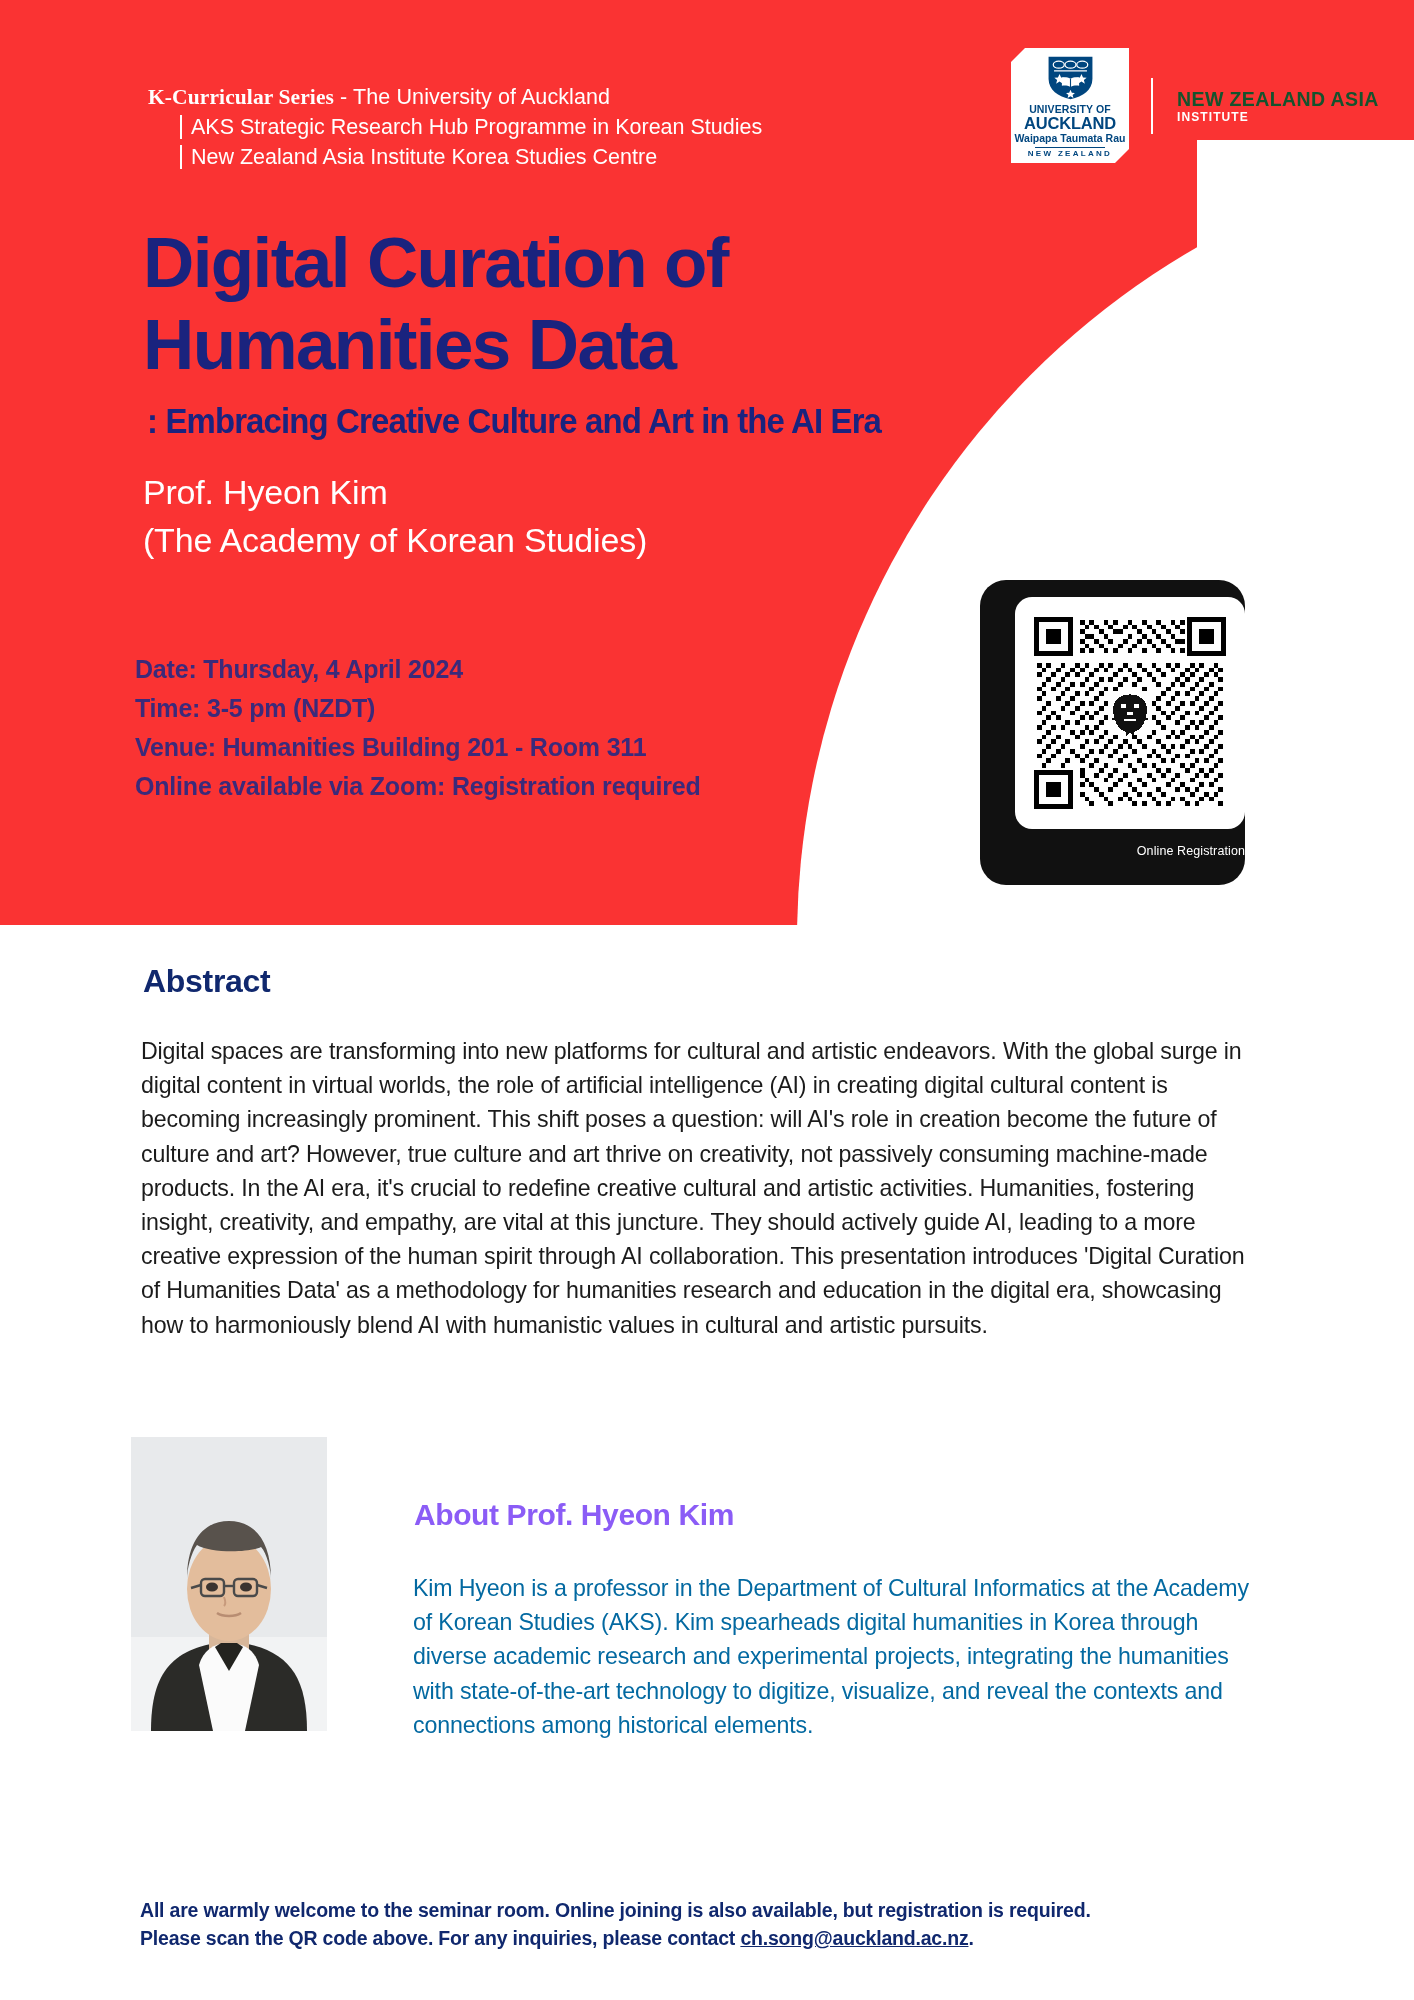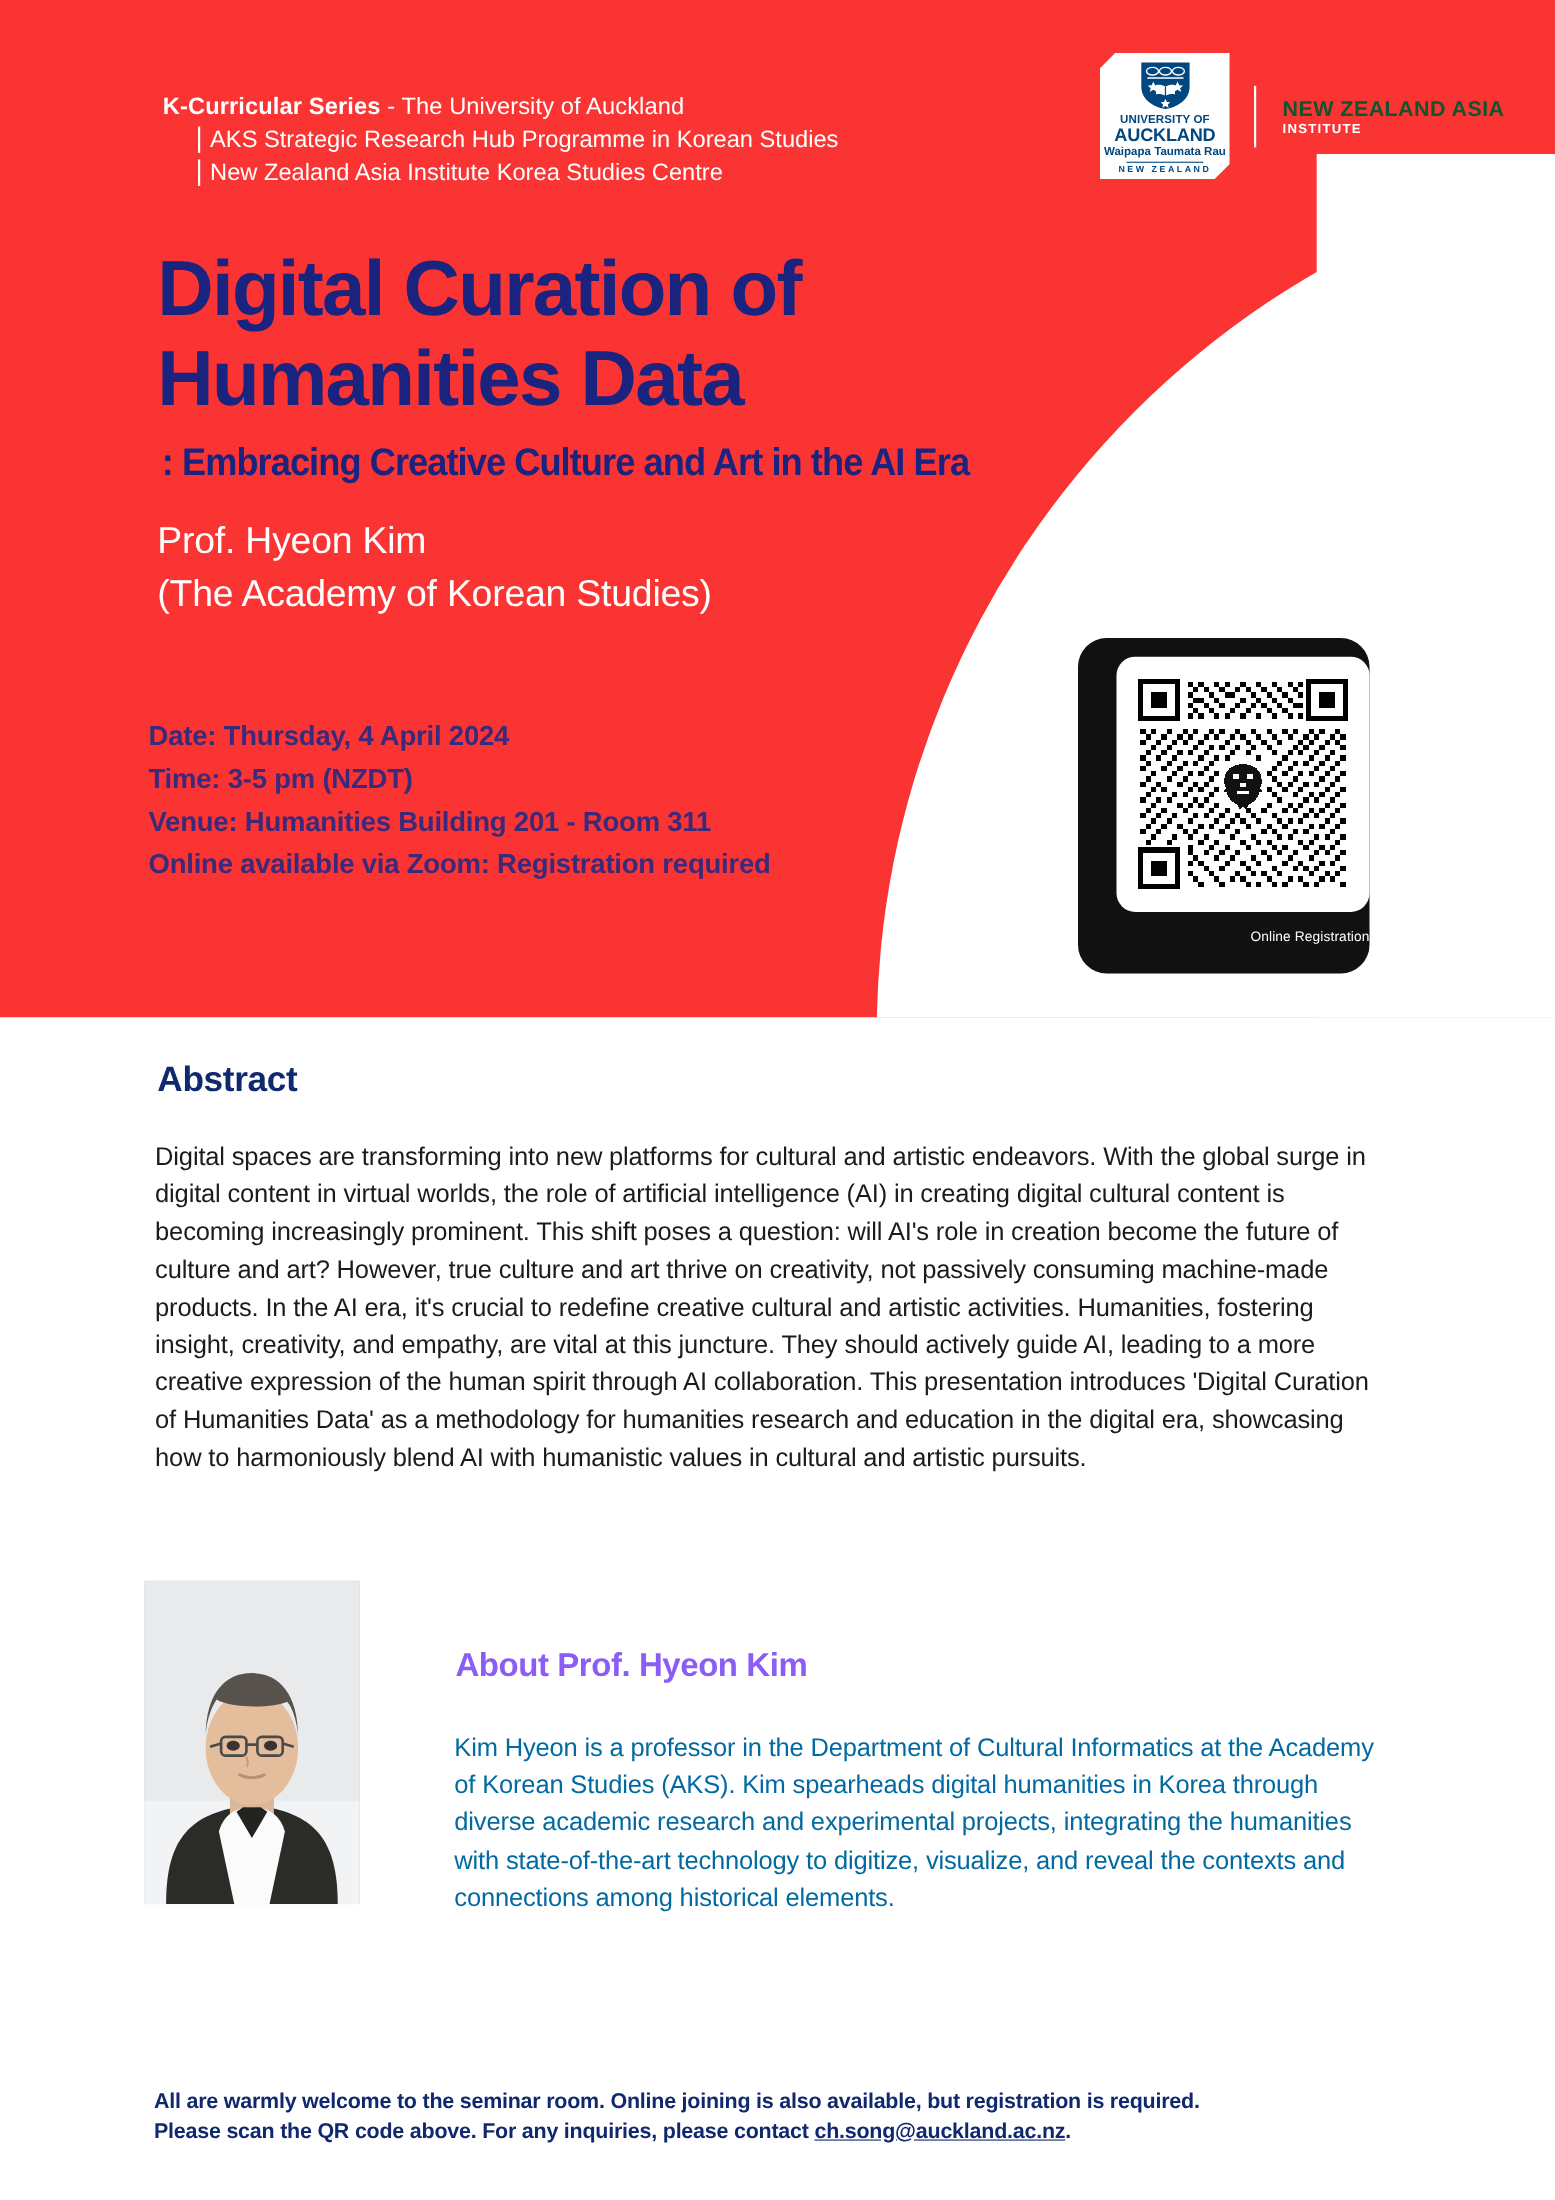--- a/index.html
+++ b/index.html
@@ -34,40 +34,41 @@
     position:absolute; left:1197px; top:140px;
     width:400px; height:800px; background:#ffffff;
   }
 
   
   .masthead {
     position:absolute; left:148px; top:82px;
     color:#ffffff; z-index:5;
   }
   .mast-line1 { font-size:21.5px; line-height:30px; letter-spacing:.1px; white-space:nowrap; }
-  .mast-line1 b { font-weight:bold; }
+  .mast-line1 b { font-weight:bold;font-family:Liberation Serif, serif; }
   .mast-rule {
     display:flex; align-items:flex-start; gap:9px;
     font-size:21.5px; line-height:30px; white-space:nowrap;padding-left:32px;
   }
   .mast-rule .bar {
     width:2px; background:#ffffff; align-self:stretch;
     margin-top:3px; margin-bottom:3px; flex:none;
   }
 
   
   .logo-block {
     position:absolute; left:1000px; top:48px;
     display:flex; align-items:center; z-index:6;
   }
   .uoa-badge {
     width:118px; height:115px; background:#ffffff;
     clip-path:polygon(14px 0, 100% 0, 100% calc(100% - 14px), calc(100% - 14px) 100%, 0 100%, 0 14px);
     display:flex; flex-direction:column; align-items:center;
     padding-top:7px;
+    margin-left:11px;
   }
   .uoa-shield { width:47px; height:46px; }
   .uoa-t1 { font-size:10.5px; font-weight:bold; color:#00467F; letter-spacing:.1px; line-height:11px; margin-top:3px; }
   .uoa-t2 { font-size:16.5px; font-weight:bold; color:#00467F; letter-spacing:-.2px; line-height:17px; }
   .uoa-t3 { font-size:10.5px; font-weight:bold; color:#00467F; line-height:12px; }
   .uoa-rule { width:70px; height:1px; background:#00467F; margin:3px 0 1px; }
   .uoa-t4 { font-size:8px; font-weight:bold; color:#00467F; letter-spacing:2.3px; line-height:9px; }
   .logo-div { width:2px; height:56px; background:#ffffff; margin:0 24px 0 22px; }
   .nzai-1 { font-size:19.5px; font-weight:bold; color:#14532d; letter-spacing:.4px; line-height:22px; }
   .nzai-2 { font-size:12px; font-weight:bold; color:#ffffff; letter-spacing:1.1px; line-height:14px; }

